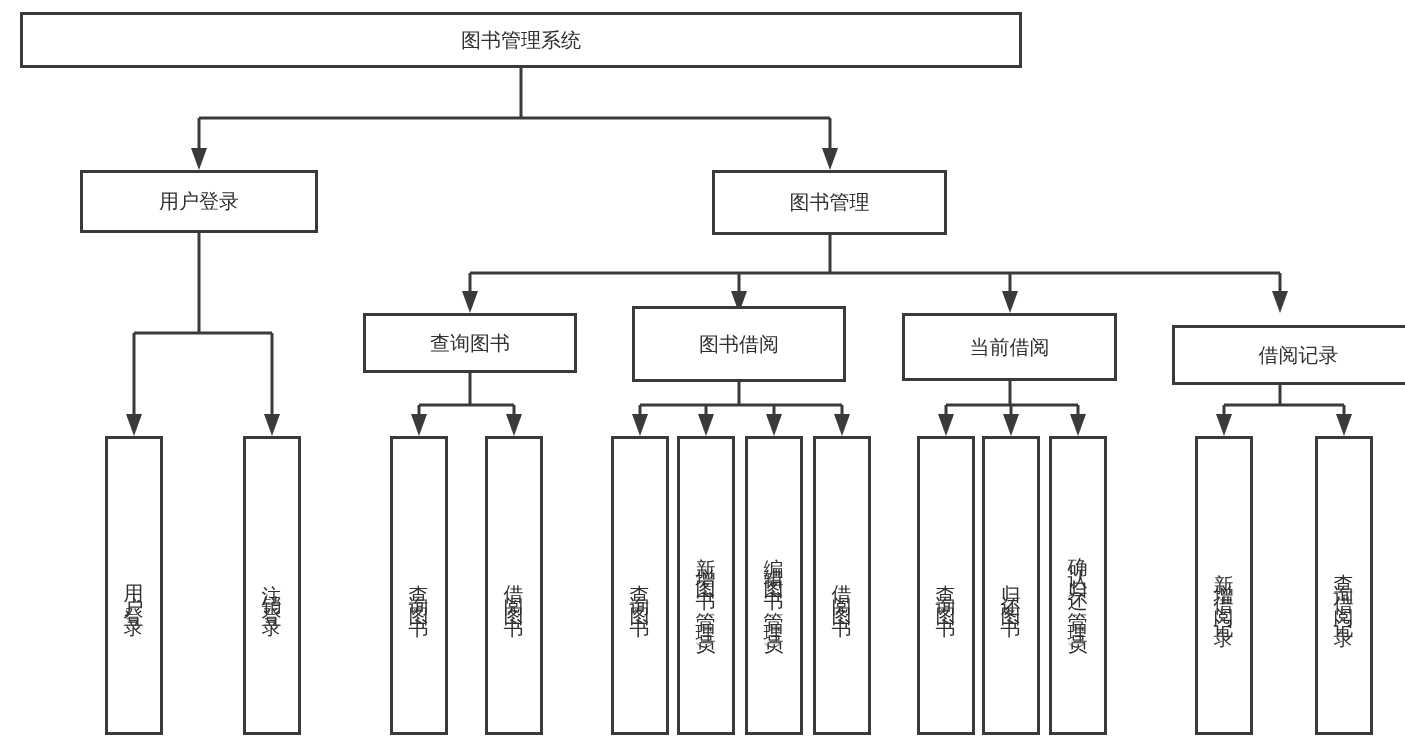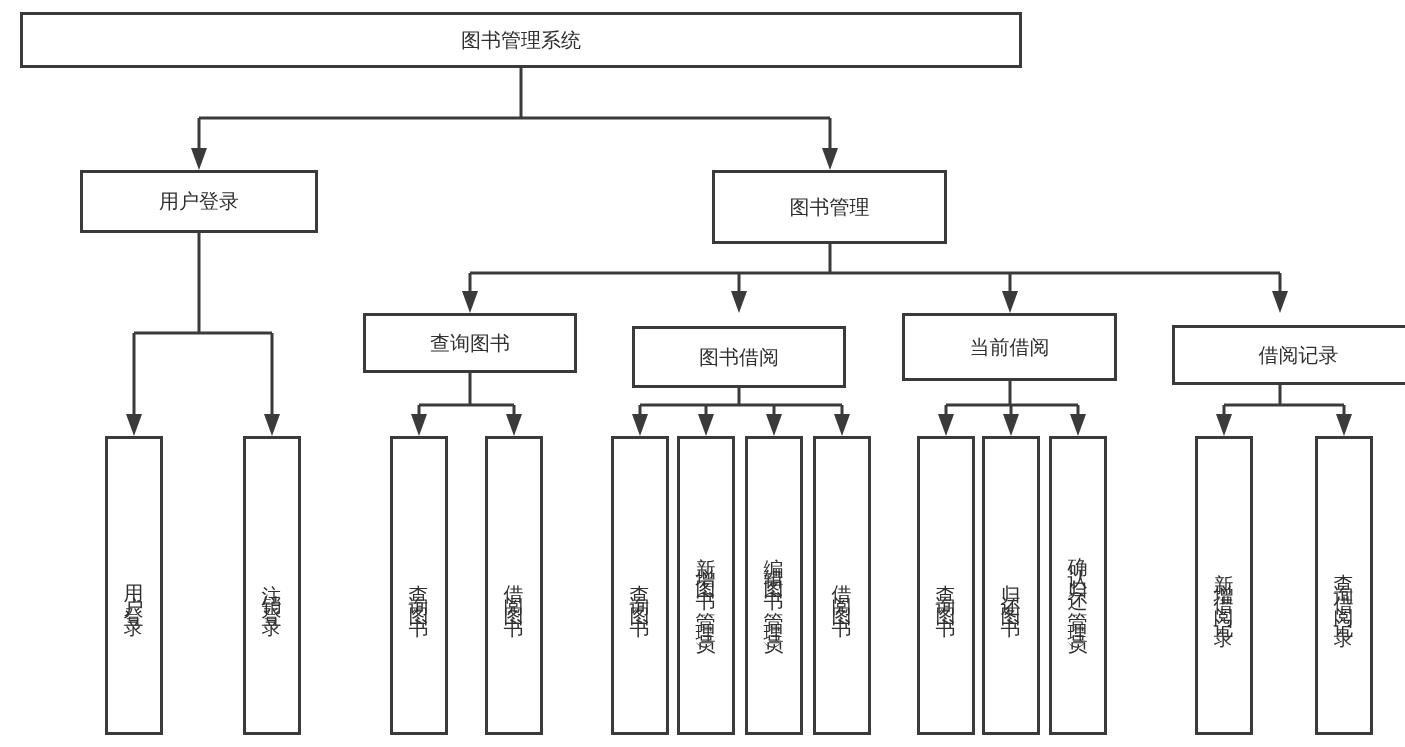--- a/index.html
+++ b/index.html
@@ -82,24 +82,24 @@
     <polygon class="carrow" points="1070,414 1086,414 1078,436"></polygon>
 
     <path class="cline" d="M1280,373 V405 M1224,405 H1344 M1224,405 V414 M1344,405 V414"></path>
     <polygon class="carrow" points="1216,414 1232,414 1224,436"></polygon>
     <polygon class="carrow" points="1336,414 1352,414 1344,436"></polygon>
   </svg>
 
   <div class="node" style="left:20px; top:12px; width:1002px; height:56px;">图书管理系统</div>
 
   <div class="node" style="left:80px; top:170px; width:238px; height:63px;">用户登录</div>
-  <div class="node" style="left:712px; top:170px; width:235px; height:74px;">图书管理</div>
+  <div class="node" style="left:712px; top:170px; width:235px; height:65px;">图书管理</div>
 
   <div class="node" style="left:363px; top:313px; width:214px; height:60px;">查询图书</div>
-  <div class="node" style="left:632px; top:326px; width:214px; height:62px;">图书借阅</div>
+  <div class="node" style="left:632px; top:306px; width:214px; height:76px;">图书借阅</div>
   <div class="node" style="left:902px; top:313px; width:215px; height:68px;">当前借阅</div>
   <div class="node" style="left:1172px; top:313px; width:253px; height:60px;margin-top:12px;">借阅记录</div>
 
   <div class="node leaf" style="left:105px; top:436px; width:58px; height:299px;">用户登录</div>
   <div class="node leaf" style="left:243px; top:436px; width:58px; height:299px;">注销登录</div>
 
   <div class="node leaf" style="left:390px; top:436px; width:58px; height:299px;">查询图书</div>
   <div class="node leaf" style="left:485px; top:436px; width:58px; height:299px;">借阅图书</div>
 
   <div class="node leaf" style="left:611px; top:436px; width:58px; height:299px;">查询图书</div>

